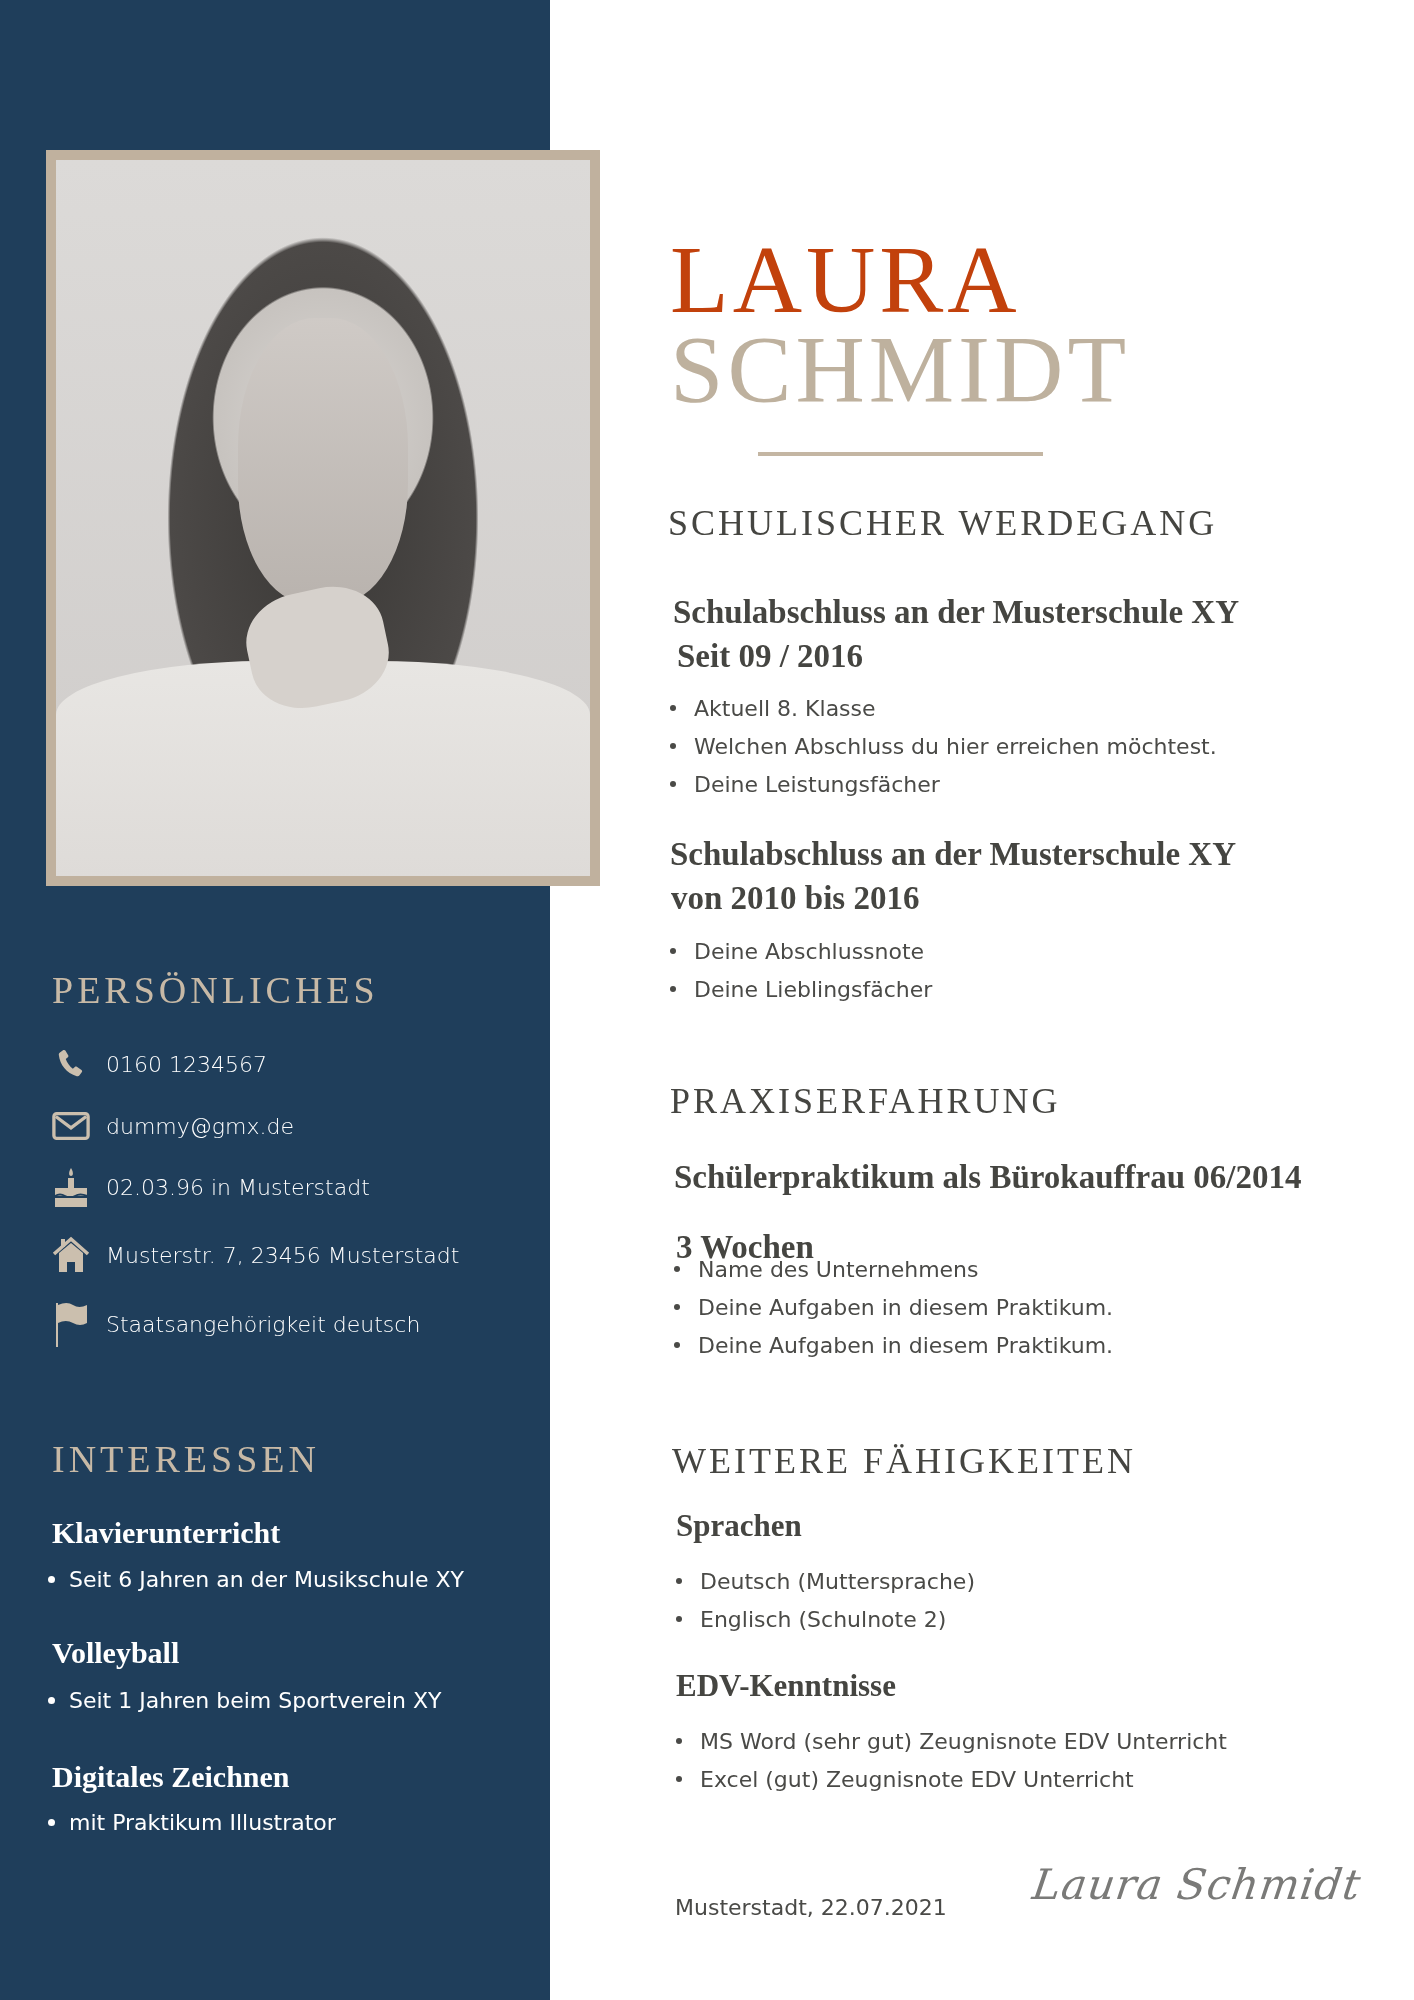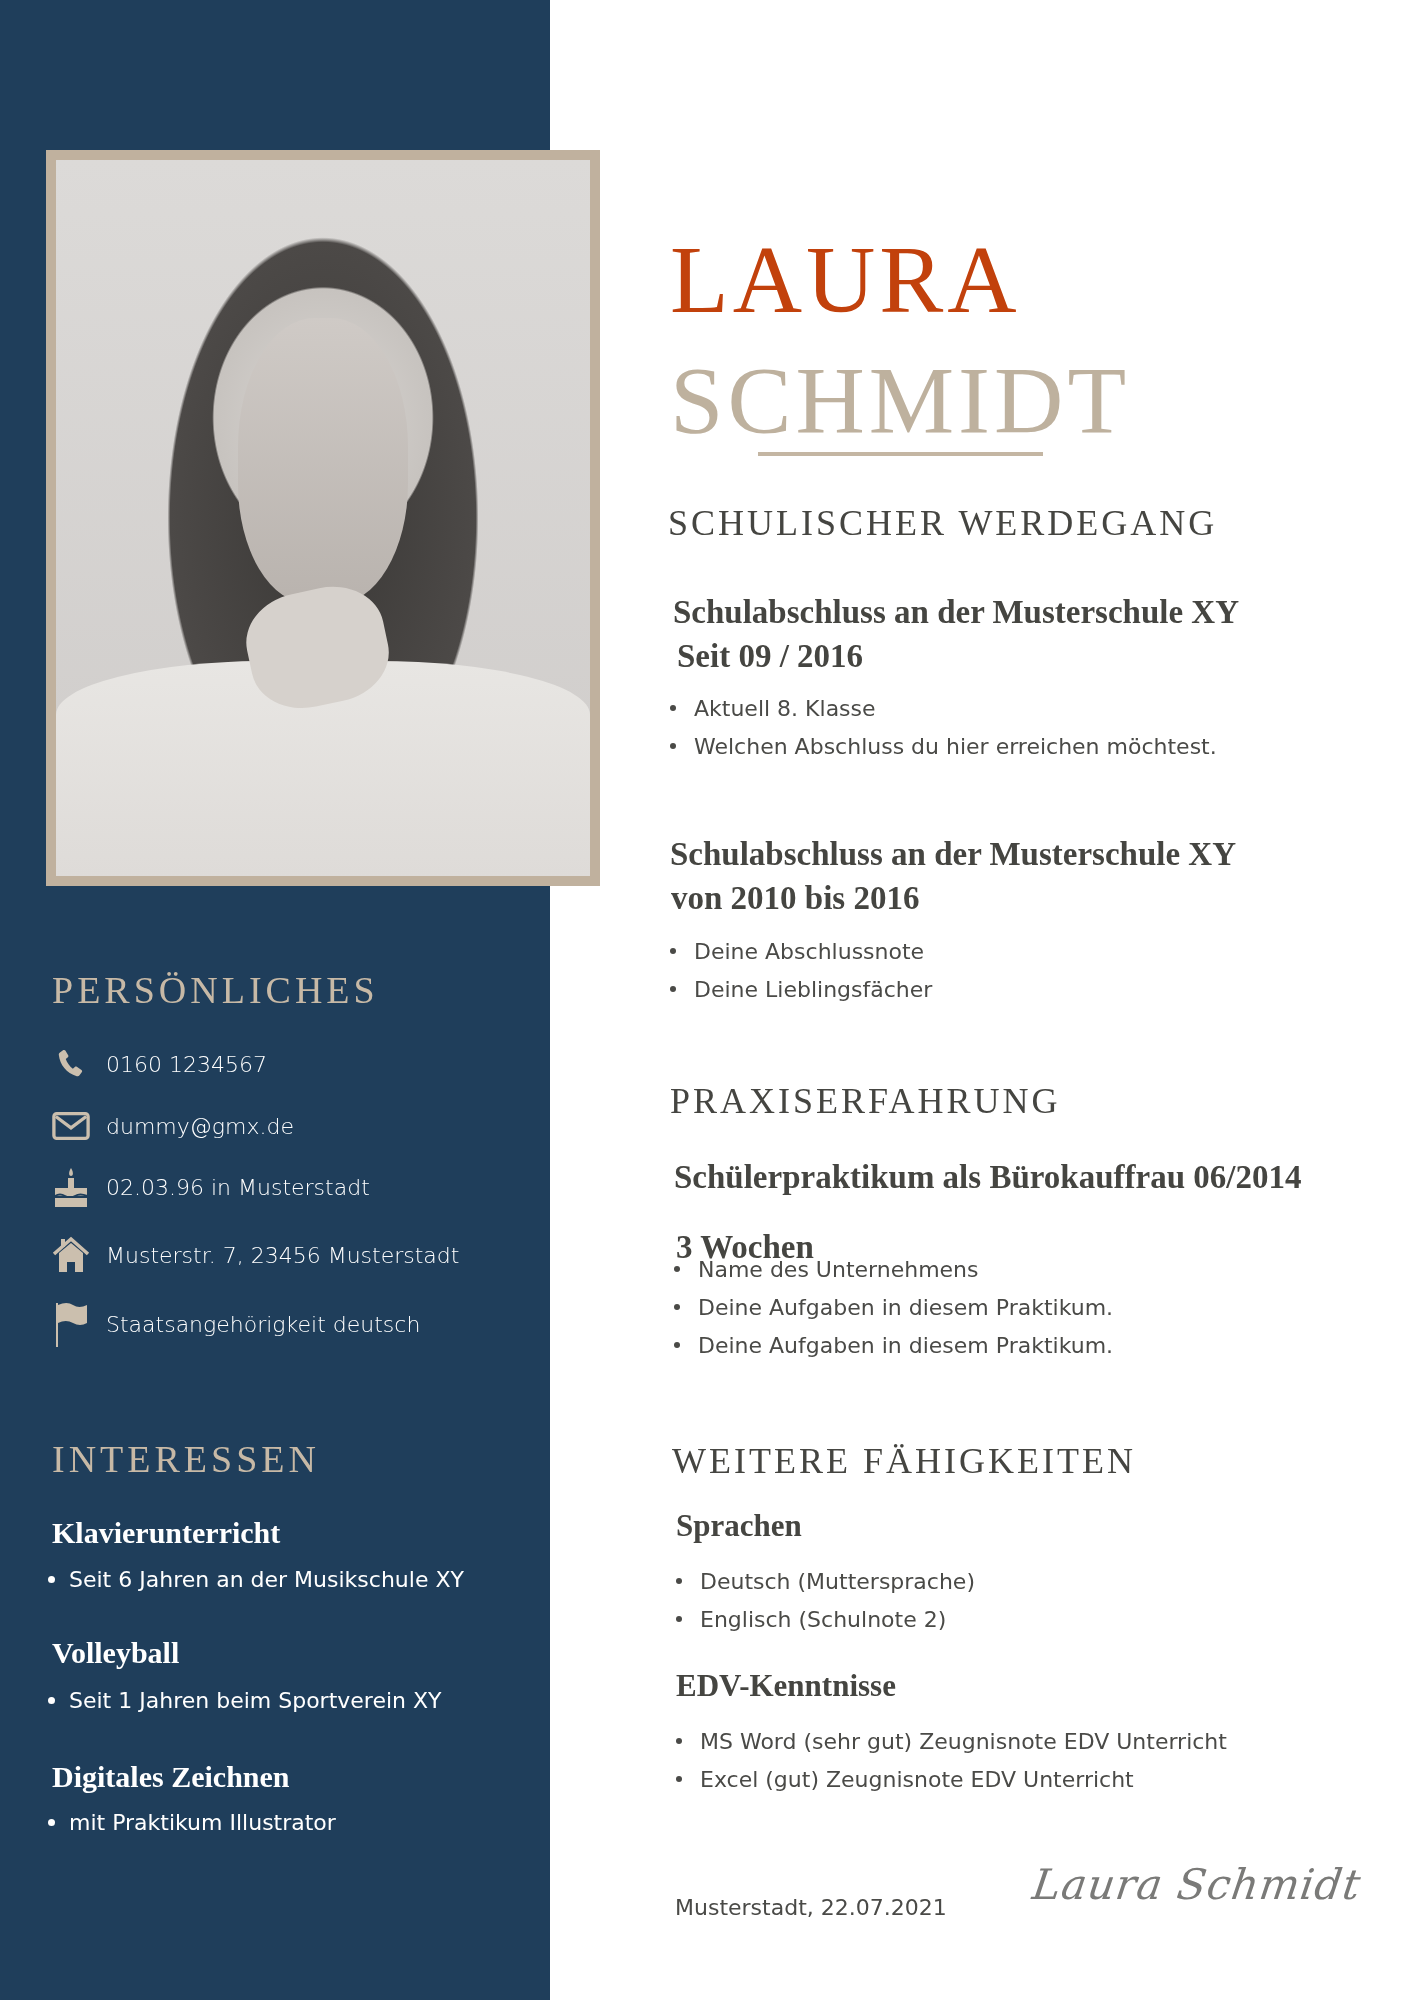--- a/index.html
+++ b/index.html
@@ -18,21 +18,21 @@
   .side-heading { position: absolute; left: 52px; font-family: "Liberation Serif", serif; font-size: 38px; letter-spacing: 4px; color: #c7b9a6; font-weight: normal; }
   .contact-row { position: absolute; left: 52px; display: flex; align-items: center; }
   .contact-icon { width: 38px; height: 38px; display: flex; align-items: center; justify-content: center; margin-right: 16px; }
   .contact-text { font-family: "DejaVu Sans", sans-serif; font-size: 22px; color: #ffffff; font-weight: 300; }
 
   .interest-title { position: absolute; left: 52px; font-family: "Liberation Serif", serif; font-weight: bold; font-size: 30px; color: #ffffff; }
   .interest-item { position: absolute; left: 48px; font-family: "DejaVu Sans", sans-serif; font-size: 22px; color: #ffffff; display: flex; align-items: center; }
   .bullet { display: inline-block; width: 7px; height: 7px; border-radius: 50%; background: currentColor; margin-right: 14px; flex: none; }
 
   .name-first { position: absolute; left: 670px; top: 232px; font-family: "Liberation Serif", serif; font-size: 96px; line-height: 1; letter-spacing: 4px; color: #c2410c; }
-  .name-last { position: absolute; left: 670px; top: 322px; font-family: "Liberation Serif", serif; font-size: 96px; line-height: 1; letter-spacing: 4px; color: #beb19e; margin-top: 31px; }
+  .name-last { position: absolute; left: 670px; top: 322px; font-family: "Liberation Serif", serif; font-size: 96px; line-height: 1; letter-spacing: 4px; color: #beb19e; }
   .name-divider { position: absolute; left: 758px; top: 452px; width: 285px; height: 4px; background: #c4b6a3; }
 
   .main-heading { position: absolute; font-family: "Liberation Serif", serif; font-size: 36px; letter-spacing: 3px; color: #454541; }
   .entry-title { position: absolute; font-family: "Liberation Serif", serif; font-weight: bold; font-size: 33px; color: #454541; }
   .list { position: absolute; font-family: "DejaVu Sans", sans-serif; font-size: 22px; color: #4a4a47; list-style: none; }
   .list li { display: flex; align-items: center; height: 38px; }
   .list li .bullet { background: #4a4a47; width: 6px; height: 6px; margin-right: 18px; }
 
   .footer-date { position: absolute; left: 675px; top: 1895px; font-family: "DejaVu Sans", sans-serif; font-size: 22px; color: #4a4a47; }
   .signature { position: absolute; left: 1033px; top: 1860px; font-family: "DejaVu Serif", serif; font-style: italic; font-size: 42px; color: #7a7a78; letter-spacing: 1px; transform: skewX(-8deg); }
@@ -135,20 +135,24 @@
 <div class="entry-title" style="left:677px; top:638px;">Seit 09 / 2016</div>
 <ul class="list" style="left:670px; top:689px;">
   <li>
       <span class="bullet"></span>
       <span>Aktuell 8. Klasse</span>
     </li>
   <li>
       <span class="bullet"></span>
       <span>Welchen Abschluss du hier erreichen möchtest.</span>
     </li>
+  <li>
+      <span class="bullet"></span>
+      <span>Deine Leistungsfächer</span>
+    </li>
 </ul>
 
 <div class="entry-title" style="left:670px; top:836px;">Schulabschluss an der Musterschule XY</div>
 <div class="entry-title" style="left:671px; top:880px;">von 2010 bis 2016</div>
 <ul class="list" style="left:670px; top:932px;">
   <li>
       <span class="bullet"></span>
       <span>Deine Abschlussnote</span>
     </li>
   <li>

